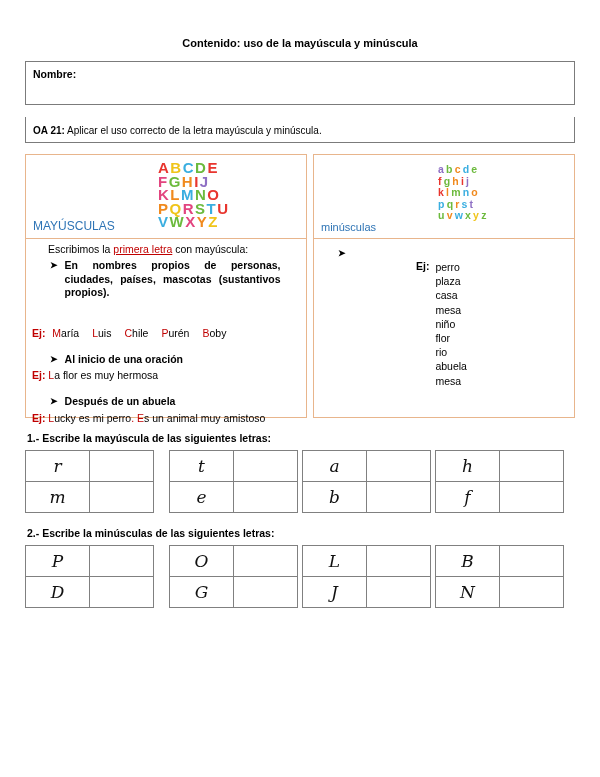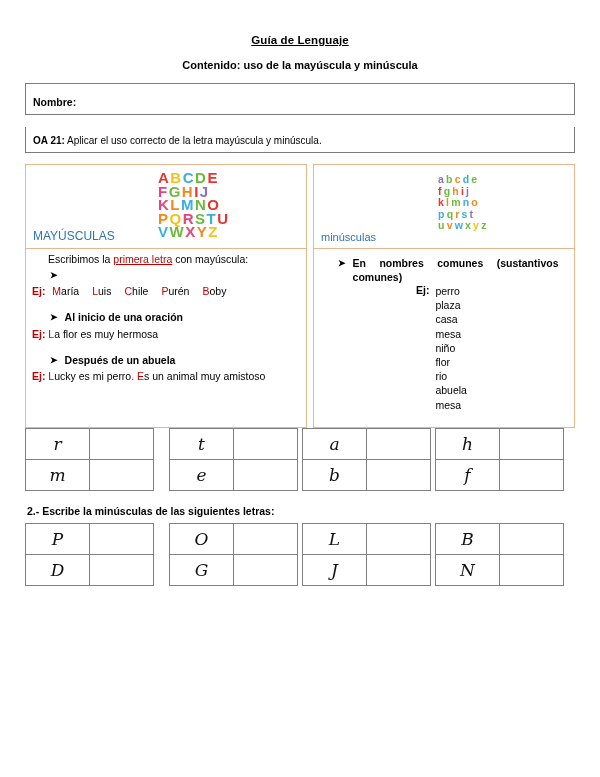--- a/index.html
+++ b/index.html
@@ -29,21 +29,21 @@
     font-weight:bold;
     margin:13px 0 0 0;
   }
 
   
   .infobox {
     border:1px solid #7b7b7b;
     margin-top:12px;
     background:#fff;
   }
-  .infobox.name { height:32px; padding:8px 7px; }
+  .infobox.name { height:44px; padding:2px 7px; }
   .infobox.oa   { border-top:none; padding:3px 0 4px 7px; }
   .name-label { font-size:10.5px; font-weight:bold; }
   .oa-line { font-size:10px; }
   .oa-code { font-weight:bold; }
 
   
   .panels {
     display:flex;
     margin-top:11px;
     gap:6px;
@@ -114,21 +114,21 @@
   .ej { font-size:10.5px; margin-top:2px; line-height:14px; }
   .ej .ejlab { color:#c00000; font-weight:bold; }
   .cap { color:#c00000; }
   .spacer { height:9px; }
   .words { font-size:10.5px; line-height:14.2px; }
   .words .wline { display:block; }
 
   .ej-inline { display:flex; font-size:10.5px; }
   .ej-inline .lbl { font-weight:bold; margin-left:96px; margin-right:6px; }
 
-  .names { display:flex; gap:13px; margin-left:2px; }
+  .names { display:flex; gap:13px; margin-left:2px;margin-top:24px; }
 
   
   .ex-title {
     font-size:10.5px;
     font-weight:bold;
     margin:14px 0 6px 2px;
   }
   .ex-row { display:flex; align-items:flex-start; }
   .ex-row .gap { width:15px; flex:none; }
   .ex-row .gap.thin { width:4px; }
@@ -149,21 +149,20 @@
     padding:0;
   }
   table.grid td.w { width:64px; }
   table.grid td.e { width:64px; }
 </style>
 </head>
 <body>
 
 <div class="page">
 
-  <div class="title">Guía de Lenguaje</div>
   <div class="subtitle">Contenido: uso de la mayúscula y minúscula</div>
 
   <div class="infobox name">
     <span class="name-label">Nombre:</span>
     <span></span>
   </div>
 
   <div class="infobox oa">
     <span class="oa-line"><span class="oa-code">OA 21:</span><span> Aplicar el uso correcto de la letra mayúscula y minúscula.</span></span>
   </div>
@@ -179,20 +178,21 @@
             <span class="row"><span style="color: rgb(240, 138, 30);">P</span><span style="color: rgb(240, 196, 25);">Q</span><span style="color: rgb(226, 69, 127);">R</span><span style="color: rgb(108, 186, 61);">S</span><span style="color: rgb(58, 174, 224);">T</span><span style="color: rgb(232, 53, 46);">U</span></span>
             <span class="row"><span style="color: rgb(58, 174, 224);">V</span><span style="color: rgb(108, 186, 61);">W</span><span style="color: rgb(226, 69, 127);">X</span><span style="color: rgb(240, 138, 30);">Y</span><span style="color: rgb(240, 196, 25);">Z</span></span>
           </div>
         <div class="panel-label">MAYÚSCULAS</div>
       </div>
       <div class="panel-body">
         <p class="lead"><span>Escribimos la </span><span class="hl">primera letra</span><span> con mayúscula:</span></p>
 
         <div class="bullet j">
           <span class="arrow">➤</span>
+          <span class="btext">En nombres propios de personas, ciudades, países, mascotas (sustantivos propios).</span>
         </div>
         <div class="ej">
           <span class="ejlab">Ej:</span>
           <span id="proper-names"><span class="names" style="display: inline-flex; gap: 13px; margin-left: 4px;">
                 <span><span class="cap">M</span><span>aría</span></span>
                 <span><span class="cap">L</span><span>uis</span></span>
                 <span><span class="cap">C</span><span>hile</span></span>
                 <span><span class="cap">P</span><span>urén</span></span>
                 <span><span class="cap">B</span><span>oby</span></span>
               </span></span>
@@ -230,41 +230,44 @@
             <span class="row"><span style="color: rgb(232, 53, 46);">k</span><span style="color: rgb(240, 138, 30);">l</span><span style="color: rgb(108, 186, 61);">m</span><span style="color: rgb(58, 174, 224);">n</span><span style="color: rgb(240, 138, 30);">o</span></span>
             <span class="row"><span style="color: rgb(58, 174, 224);">p</span><span style="color: rgb(108, 186, 61);">q</span><span style="color: rgb(240, 138, 30);">r</span><span style="color: rgb(58, 174, 224);">s</span><span style="color: rgb(142, 111, 196);">t</span></span>
             <span class="row"><span style="color: rgb(108, 186, 61);">u</span><span style="color: rgb(240, 138, 30);">v</span><span style="color: rgb(58, 174, 224);">w</span><span style="color: rgb(108, 186, 61);">x</span><span style="color: rgb(240, 196, 25);">y</span><span style="color: rgb(108, 186, 61);">z</span></span>
           </div>
         <div class="panel-label small">minúsculas</div>
       </div>
       <div class="panel-body">
 
         <div class="bullet">
           <span class="arrow">➤</span>
-          <span class="btext" style="width:206px">En nombres comunes (sustantivos comunes)</span>
         </div>
 
         <div class="ej-inline">
           <span class="lbl">Ej:</span>
           <span class="words" id="common-words">
               <span class="wline">perro</span>
               <span class="wline">plaza</span>
               <span class="wline">casa</span>
               <span class="wline">mesa</span>
               <span class="wline">niño</span>
               <span class="wline">flor</span>
               <span class="wline">rio</span>
               <span class="wline">abuela</span>
               <span class="wline">mesa</span>
             </span>
         </div>
       </div>
     </div>
   </div>
 
+  <div class="ex-title">
+    <span>1.-</span>
+    <span>Escribe la mayúscula de las siguientes letras:</span>
+  </div>
   <div class="ex-row" id="ex1-row">
       <table class="grid">
         <tbody>
           <tr>
             <td class="w">r</td>
             <td class="e"></td>
           </tr>
           <tr>
             <td class="w">m</td>
             <td class="e"></td>

